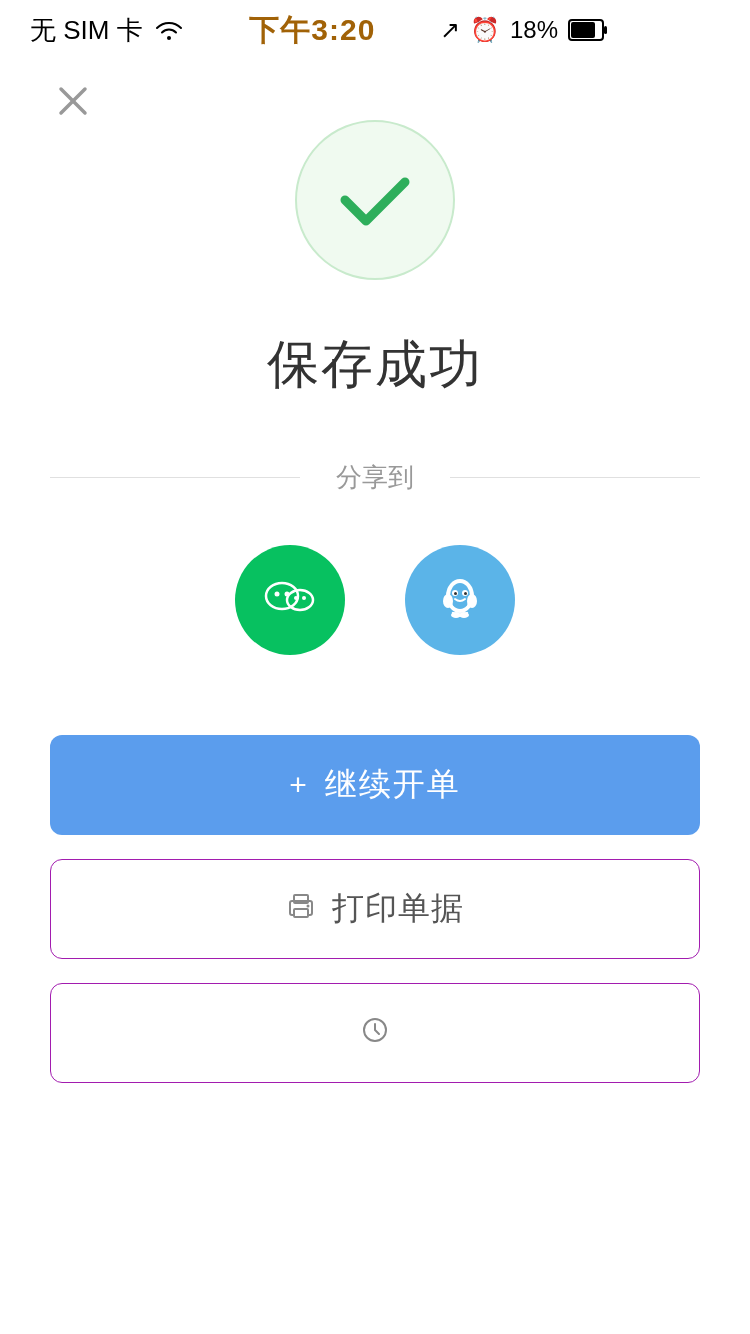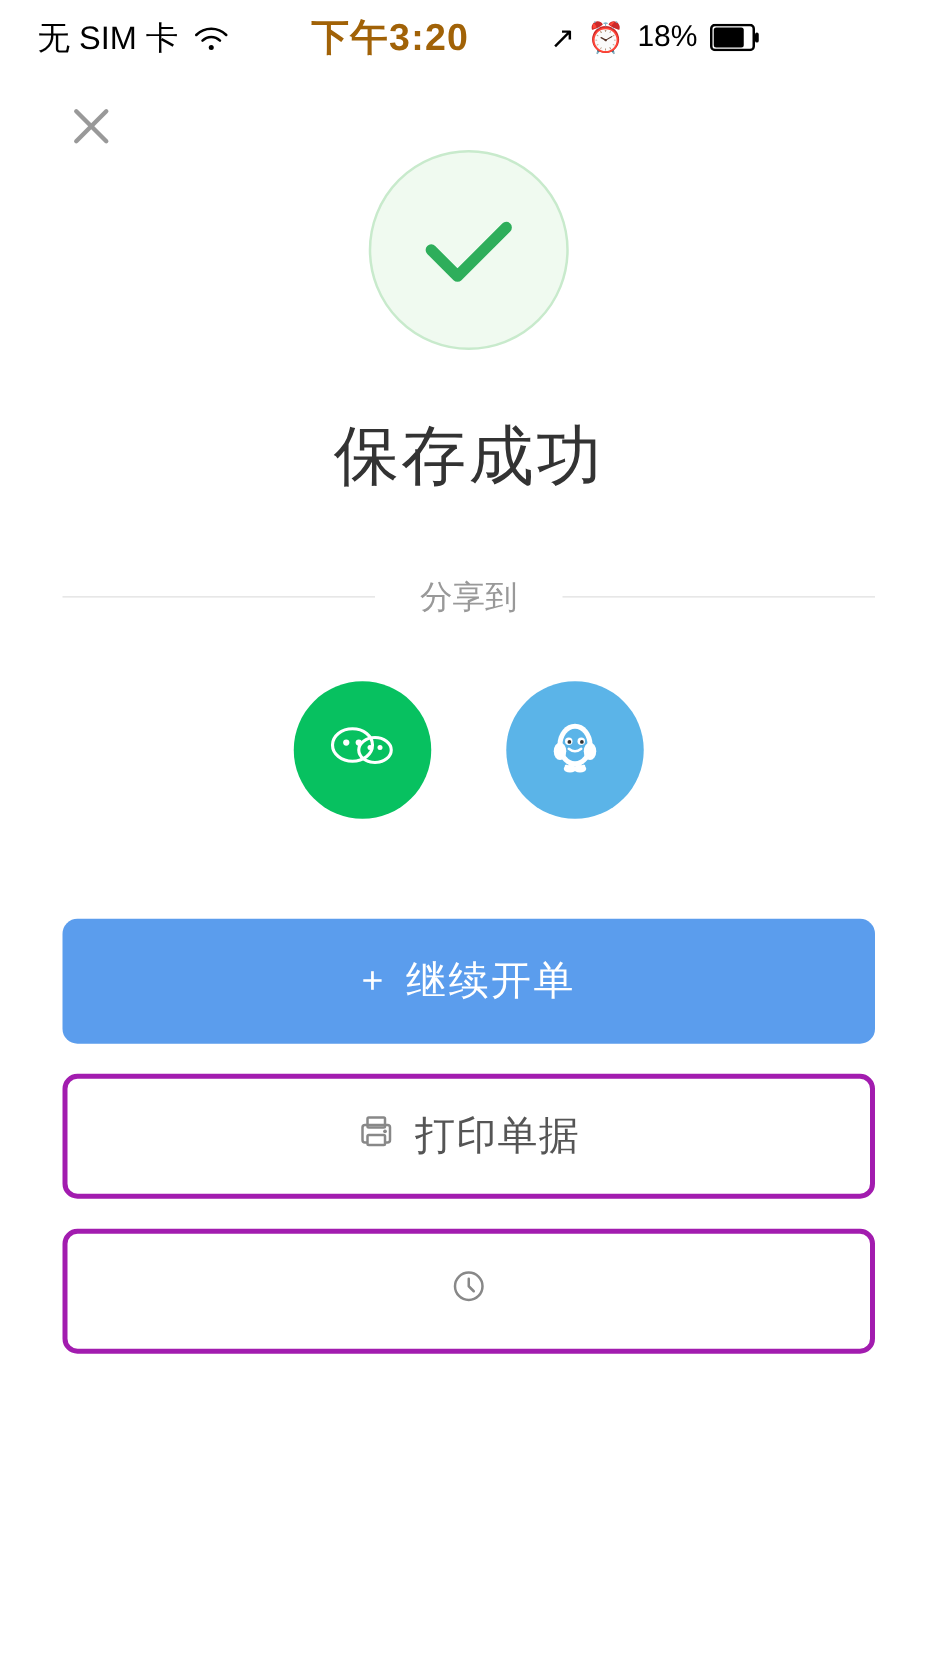--- a/index.html
+++ b/index.html
@@ -175,21 +175,21 @@
       font-size: 32px;
       color: #ffffff;
       font-weight: 400;
       letter-spacing: 2px;
     }
 
     .btn-secondary {
       width: 100%;
       height: 100px;
       background: #ffffff;
-      border: 4px solid #a21caf;
+      border: 1px solid #a21caf;
       border-radius: 12px;
       display: flex;
       align-items: center;
       justify-content: center;
       gap: 16px;
       cursor: pointer;
       font-size: 32px;
       color: #555555;
       font-weight: 400;
       letter-spacing: 1px;

